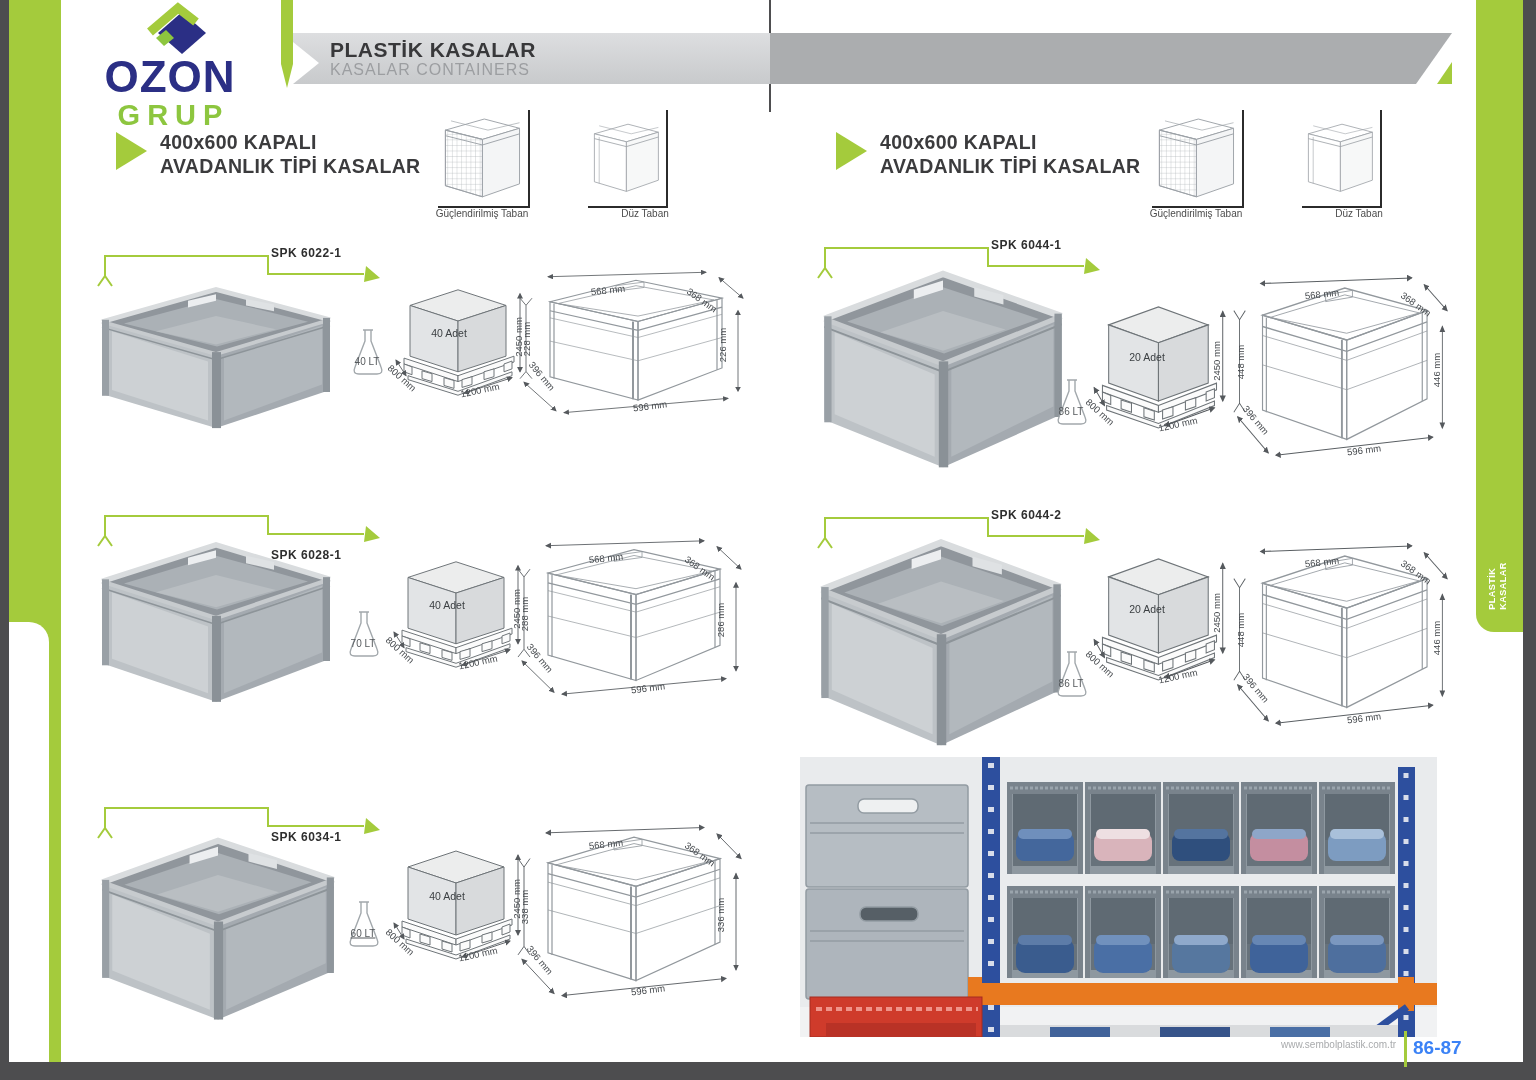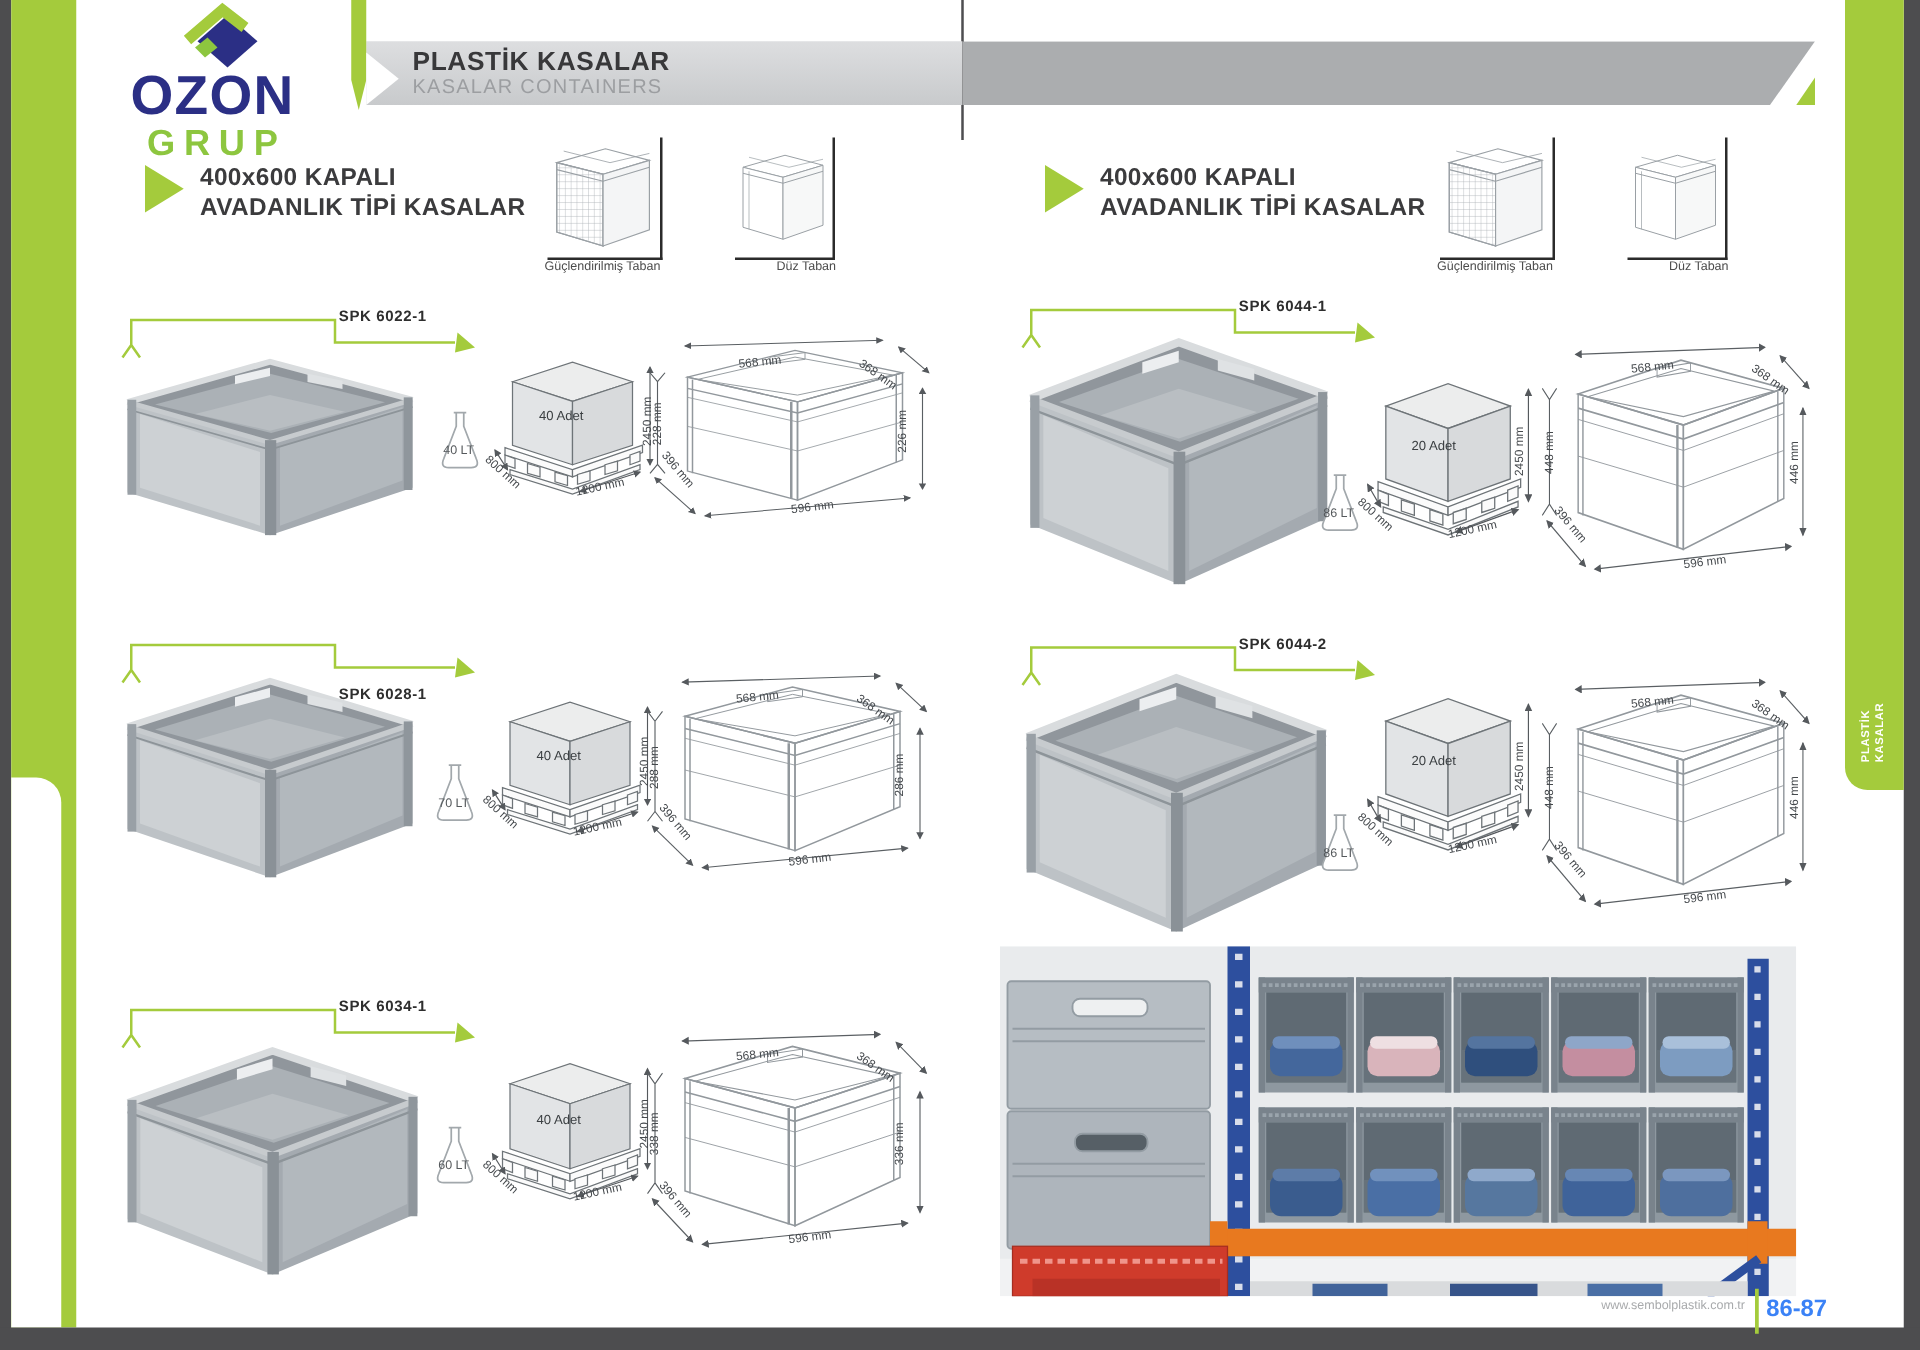--- a/index.html
+++ b/index.html
@@ -284,28 +284,28 @@
     <div class="dim" style="left:524px;top:614px;--r:-90deg;">288 mm</div>
     <div class="dim" style="left:720px;top:620px;--r:-90deg;">286 mm</div>
     <div class="dim" style="left:540px;top:658px;--r:50deg;">396 mm</div>
     <div class="dim" style="left:648px;top:688px;--r:-7deg;">596 mm</div>
   </div>
 
   <div class="layer">
     <svg class="abs" style="left:92px;top:796px;" width="292" height="48">
         <use href="#bracket"></use>
       </svg>
-    <div class="code" style="left:271px;top:798px;">SPK 6034-1</div>
+    <div class="code" style="left:271px;top:830px;">SPK 6034-1</div>
     <svg class="abs" style="left:96px;top:826px;" width="244" height="196">
         <use href="#crate-photo"></use>
       </svg>
     <svg class="abs" style="left:346px;top:898px;" width="36" height="52">
         <use href="#flask"></use>
       </svg>
-    <div class="dim vol" style="left:363px;top:933px;">60 LT</div>
+    <div class="dim vol" style="left:363px;top:933px;text-decoration:underline;">60 LT</div>
     <svg class="abs" style="left:390px;top:843px;" width="135" height="125">
         <use href="#pallet-box"></use>
       </svg>
     <div class="dim qty" style="left:447px;top:896px;">40 Adet</div>
     <div class="dim" style="left:516px;top:899px;--r:-90deg;">2450 mm</div>
     <div class="dim" style="left:400px;top:942px;--r:42deg;">800 mm</div>
     <div class="dim" style="left:478px;top:954px;--r:-12deg;">1200 mm</div>
     <svg class="abs" style="left:514px;top:820px;" width="230" height="182">
         <use href="#crate-wire"></use>
       </svg>

